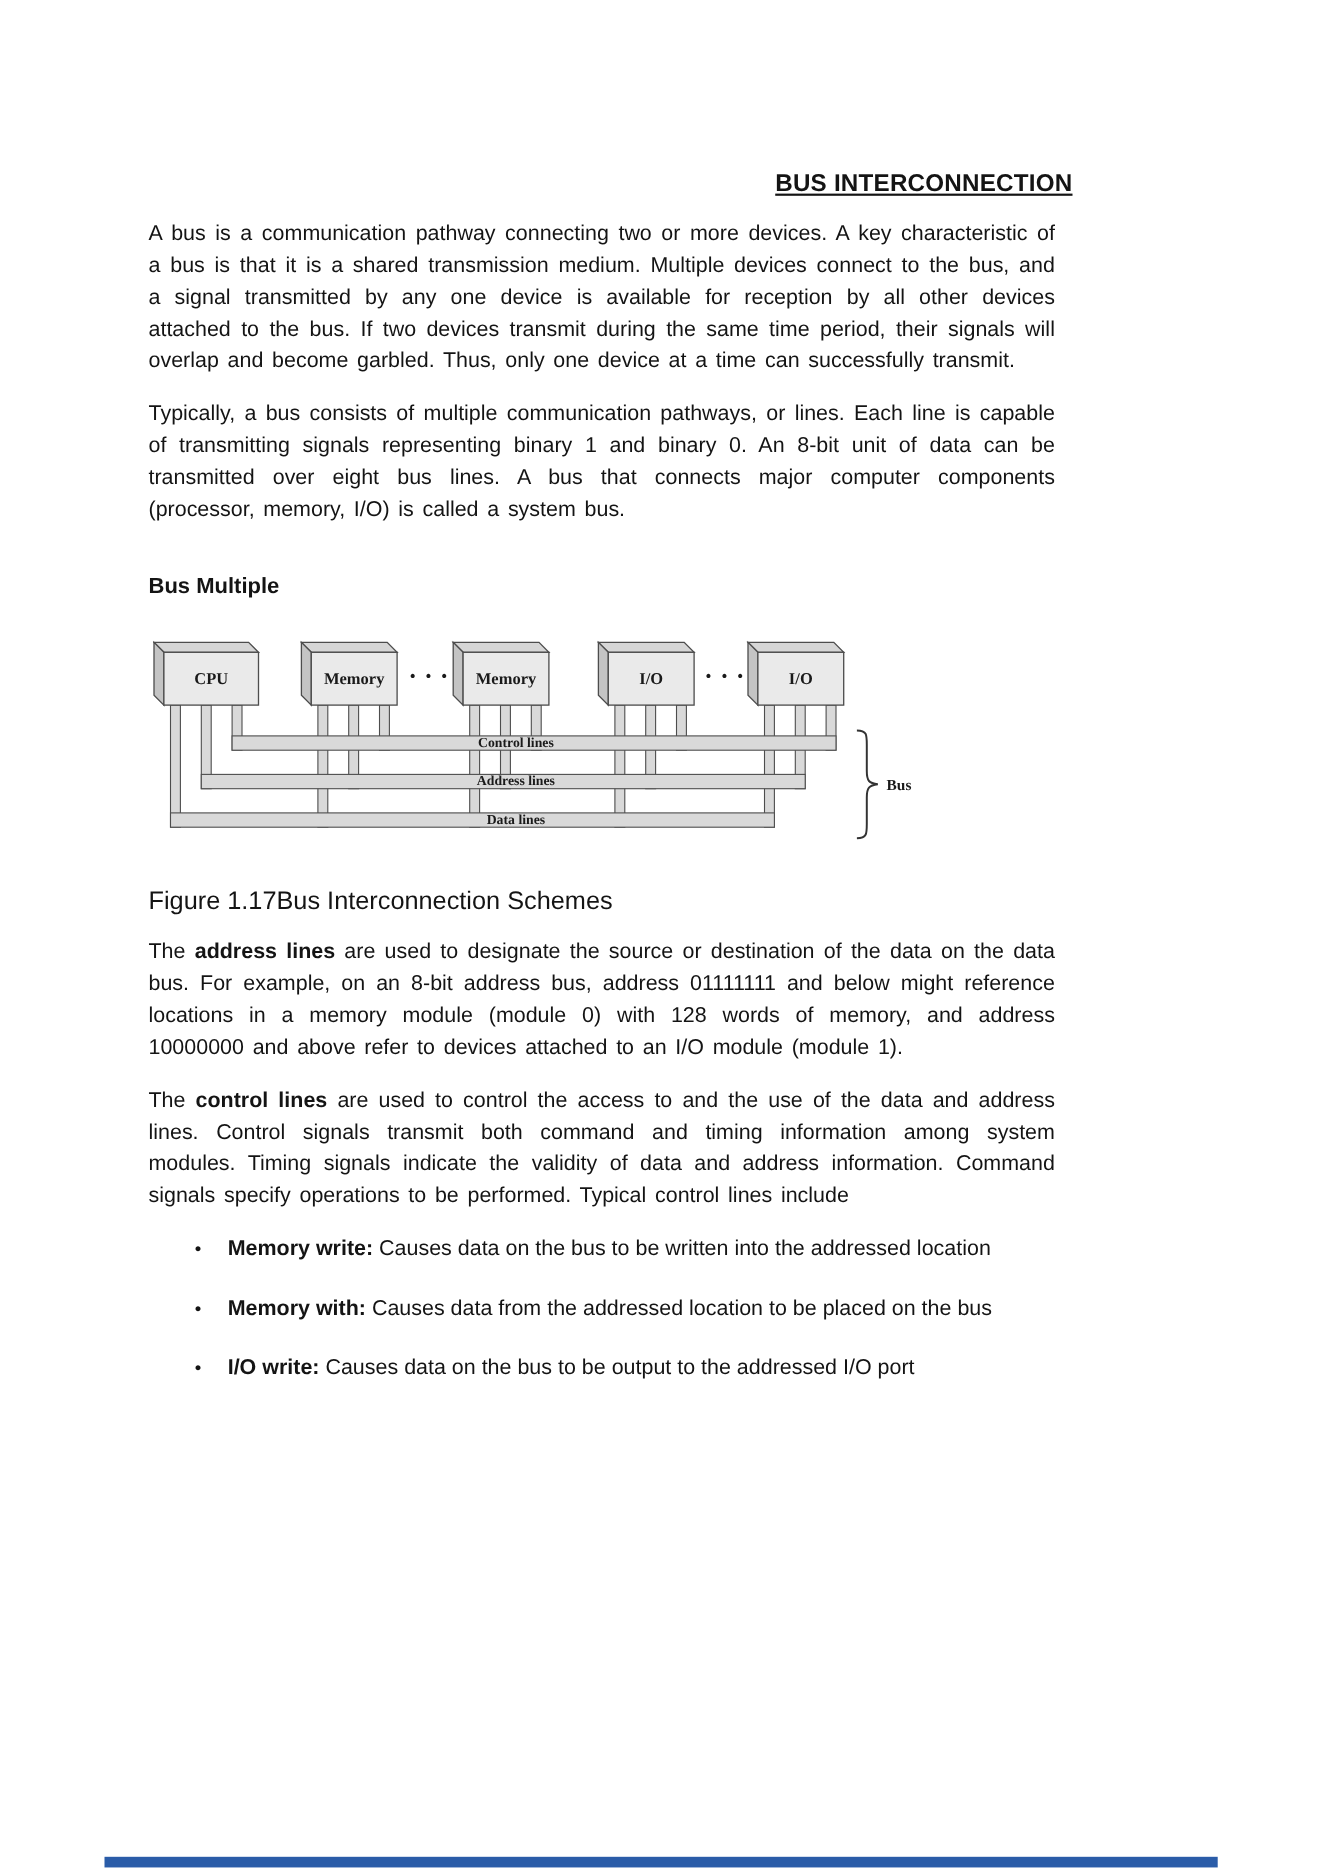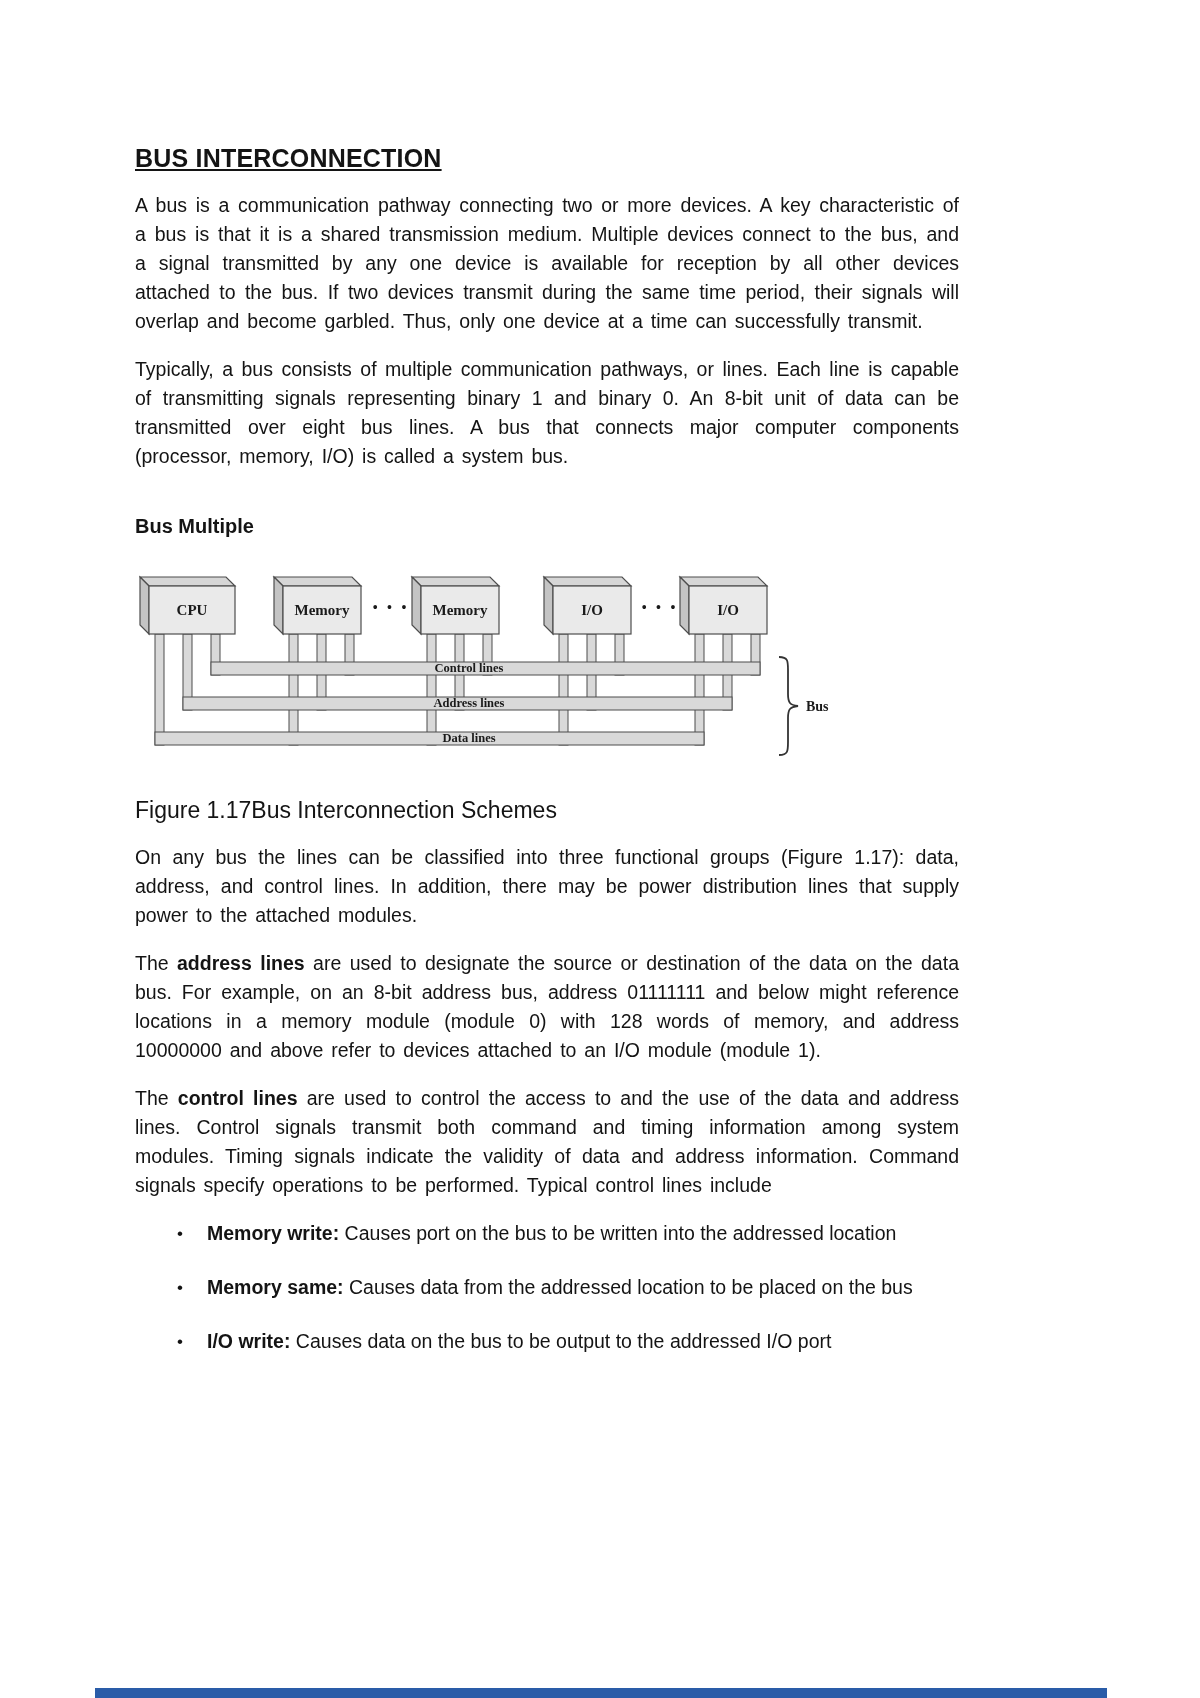--- a/index.html
+++ b/index.html
@@ -2,22 +2,22 @@
 <html><head>
 <meta charset="utf-8">
 <style>
   html,body { margin:0; padding:0; background:#ffffff; }
   body { font-family:"Liberation Sans", sans-serif; color:#141414; }
   .page {
     position:relative; width:1200px; height:1698px; background:#ffffff;
     overflow:hidden; box-sizing:border-box; padding:136px 225px 0 135px;
   }
   .title {
-    font-size:25px; font-weight:700; text-decoration:underline;
-    text-align:left; margin:8px 0 18px 0; letter-spacing:0.2px;
+    font-size:22px; font-weight:700; text-decoration:underline;
+    text-align:right; margin:18px 0 18px 0; letter-spacing:0.2px;
   }
   p.body {
     font-size:19.5px; line-height:29px; text-align:justify;
     word-spacing:2.5px; margin:0 16px 19px 0;
   }
   p.body b, .bullet b { font-weight:700; }
   h2.section { font-size:20px; font-weight:700; margin:44px 0 24px 0; }
   .figure { margin:0 0 4px 4px; }
   .fig text {
     font-family:"Liberation Serif", serif; fill:#1a1a1a;
@@ -121,35 +121,34 @@
         <text class="boxlabel" x="589" y="53">I/O</text>
       </g>
 
       <path class="brace" d="M 640 95 C 649 95 649 99 649 108 L 649 132 C 649 141 651 143 659 144 C 651 145 649 147 649 156 L 649 180 C 649 189 649 193 640 193"></path>
       <text class="buslabel" x="667" y="149">Bus</text>
     </svg>
   </div>
 
   <p class="caption">Figure 1.17Bus Interconnection Schemes</p>
 
-  <p class="body">On any bus the lines can be classified into three functional groups (Figure 1.17): data, address, and control lines. In addition, there may be power distribution lines that supply power to the attached modules.</p>
 
 
   <p class="body"><span>The </span><b>address lines</b><span> are used to designate the source or destination of the data on the data bus. For example, on an 8-bit address bus, address 01111111 and below might reference locations in a memory module (module 0) with 128 words of memory, and address 10000000 and above refer to devices attached to an I/O module (module 1).</span></p>
 
   <p class="body"><span>The </span><b>control lines</b><span> are used to control the access to and the use of the data and address lines. Control signals transmit both command and timing information among system modules. Timing signals indicate the validity of data and address information. Command signals specify operations to be performed. Typical control lines include</span></p>
 
   <div class="bullet">
     <span class="marker">•</span>
-    <div class="bullet-text"><b>Memory write:</b><span> Causes port on the bus to be written into the addressed location</span></div>
+    <div class="bullet-text"><b>Memory write:</b><span> Causes data on the bus to be written into the addressed location</span></div>
   </div>
 
   <div class="bullet">
     <span class="marker">•</span>
-    <div class="bullet-text"><b>Memory same:</b><span> Causes data from the addressed location to be placed on the bus</span></div>
+    <div class="bullet-text"><b>Memory with:</b><span> Causes data from the addressed location to be placed on the bus</span></div>
   </div>
 
   <div class="bullet">
     <span class="marker">•</span>
     <div class="bullet-text"><b>I/O write:</b><span> Causes data on the bus to be output to the addressed I/O port</span></div>
   </div>
 
   <div class="bottom-bar"></div>
 </div>
 

